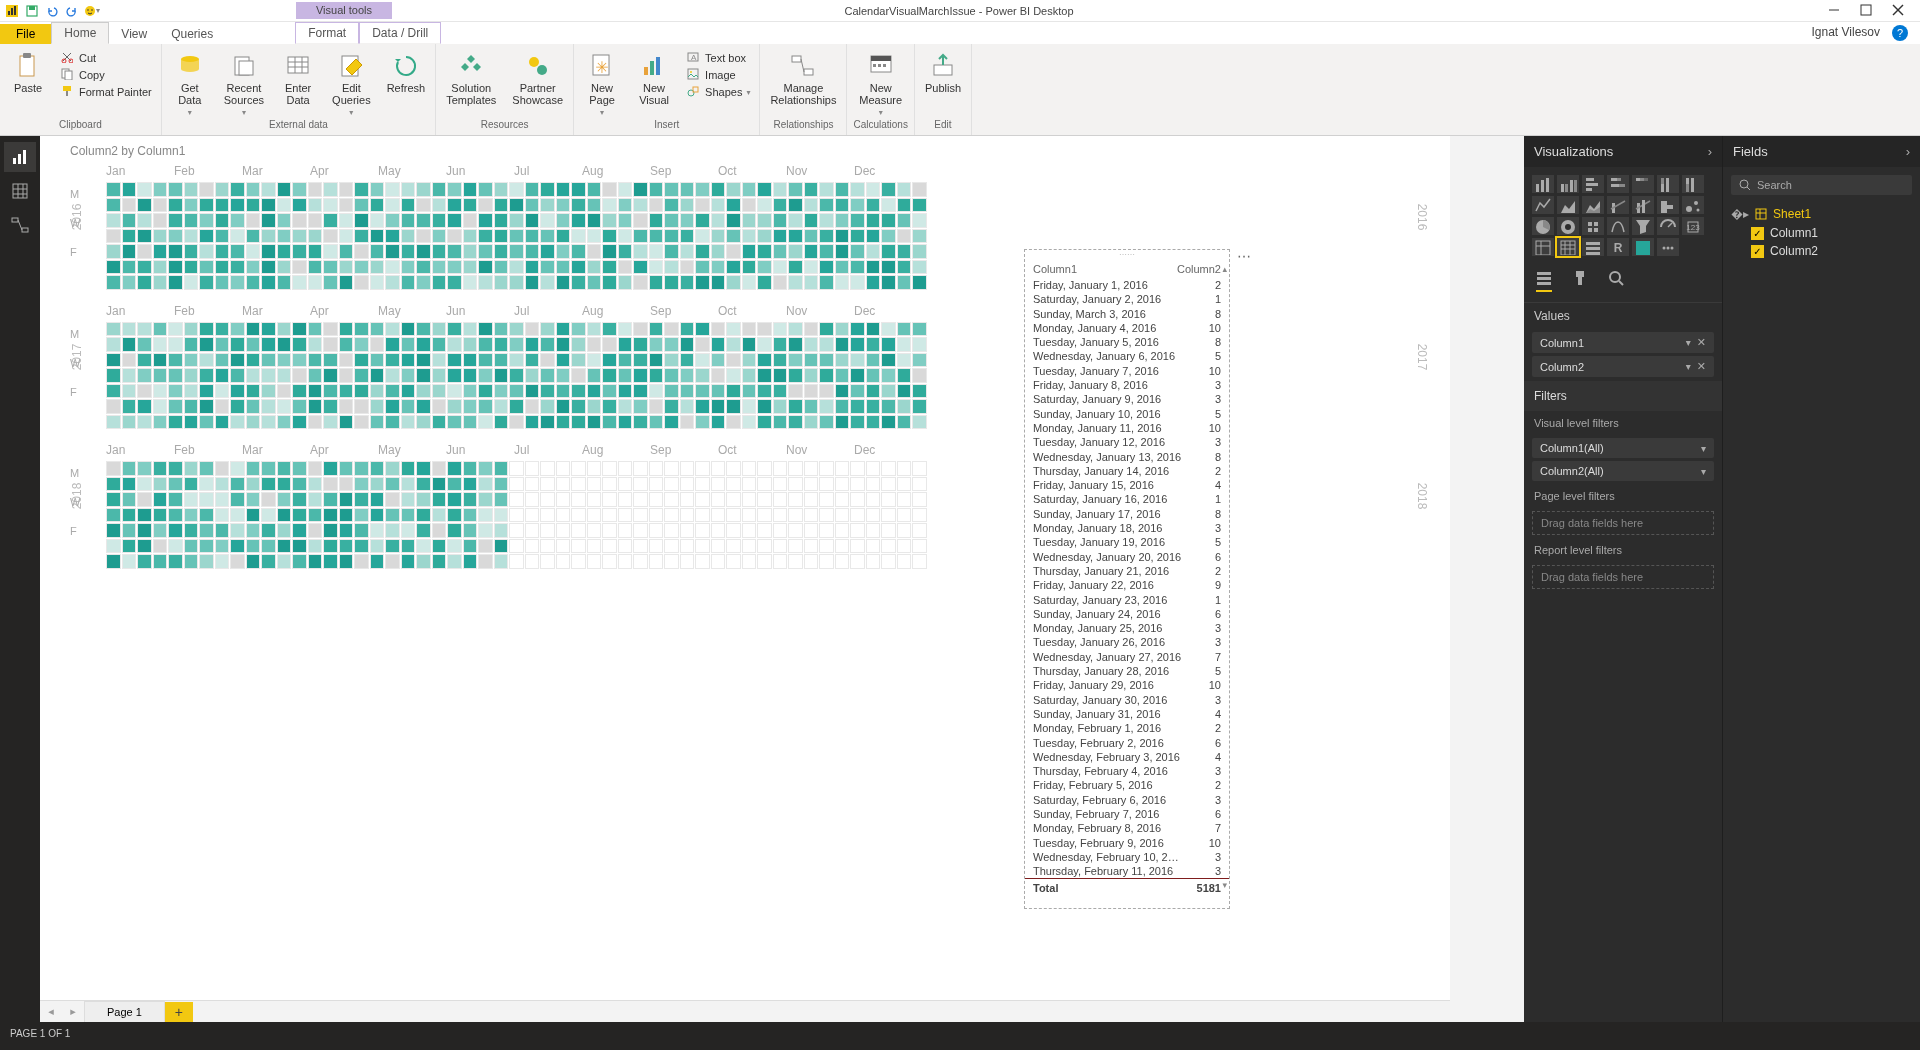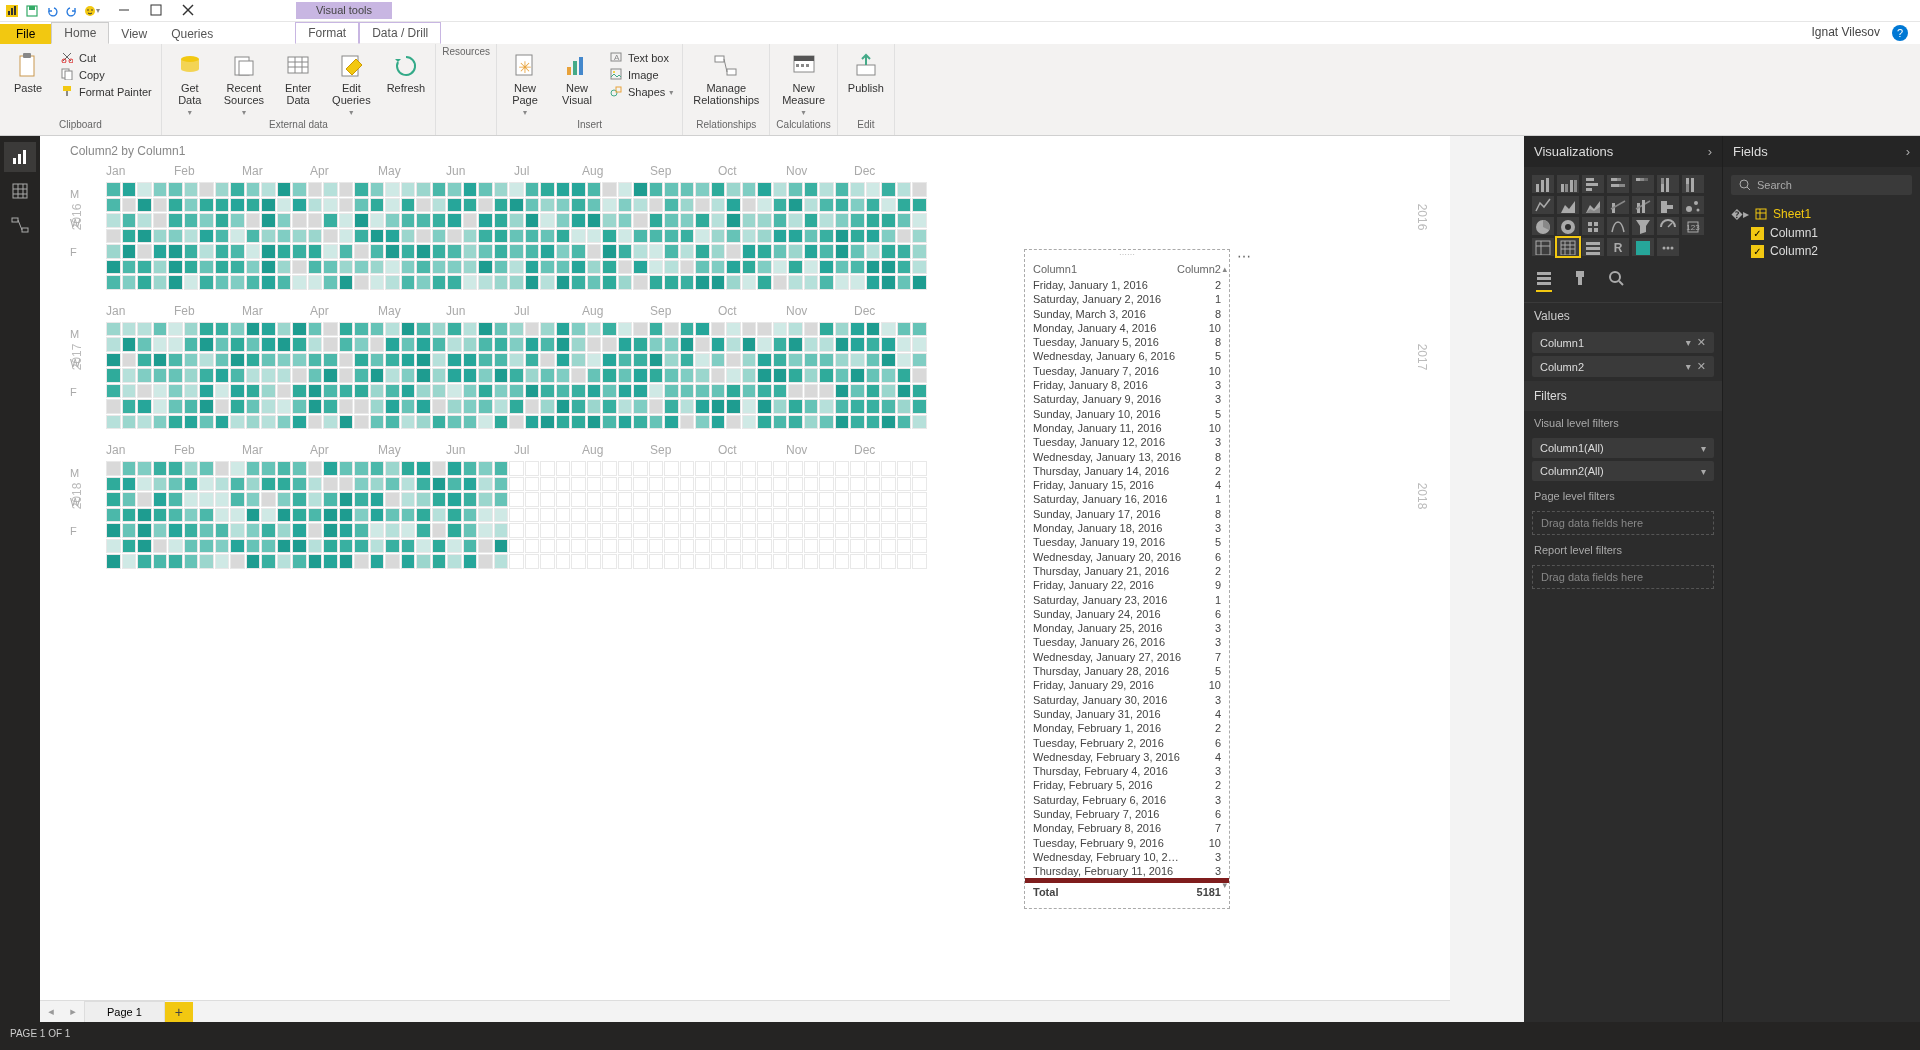--- a/index.html
+++ b/index.html
@@ -50,21 +50,21 @@
 .daycell{ width:14.5px; height:14.5px; border:0.5px solid #e8e8e8;}
 
 .tablevis{ position:absolute; left:984px; top:113px; width:206px; height:660px; background:#fff; font-size:11px; color:#444; border:1px dashed #aaa;}
 .tablevis .grip{ text-align:center; color:#bbb; font-size:8px; height:10px;}
 .tablevis .dots{ position:absolute; right:-22px; top:-2px; color:#666; font-size:14px; cursor:pointer;}
 .tablevis .thead{ display:flex; padding:3px 8px; color:#666;}
 .tablevis .thead .c1{ flex:1;} 
 .tablevis .tbody{ overflow:hidden; height:600px;}
 .tablevis .trow{ display:flex; padding:0 8px; line-height:14.3px;}
 .tablevis .trow .c1{ flex:1; white-space:nowrap; overflow:hidden;}
-.tablevis .tfoot{ display:flex; padding:3px 8px; font-weight:600; border-top:5px solid #7f1d1d;}
+.tablevis .tfoot{ display:flex; padding:3px 8px; font-weight:600; border-top:1px solid #7f1d1d;}
 .tablevis .tfoot .c1{flex:1;}
 .tablevis .scrollup{ position:absolute; right:2px; top:14px; color:#888; font-size:9px;}
 .tablevis .scrolldn{ position:absolute; right:2px; bottom:18px; color:#888; font-size:9px;}
 
 .pane{ position:absolute; top:136px; bottom:28px; background:#2c2c2c; color:#ddd; font-size:12px;}
 .pane.viz{ right:198px; width:198px; }
 .pane.fld{ right:0; width:198px; border-left:1px solid #1e1e1e;}
 .pane .ph{ padding:8px 10px; font-size:13px; background:#252525; display:flex; justify-content:space-between; align-items:center;}
 .pane .ph .chev{ color:#aaa;}
 .vizgrid{ display:grid; grid-template-columns:repeat(7,22px); gap:3px; padding:8px;}
@@ -126,20 +126,21 @@
         <svg width="12" height="12">
           <circle cx="6" cy="6" r="5" fill="#f2c811"></circle>
           <circle cx="4" cy="5" r="0.8" fill="#333"></circle>
           <circle cx="8" cy="5" r="0.8" fill="#333"></circle>
           <path d="M4 8 Q6 10 8 8" fill="none" stroke="#333"></path>
         </svg>
         <span style="font-size:8px;color:#888;">▾</span>
       </span>
   </div>
   <div class="visual-tools">Visual tools</div>
+  <div class="center">CalendarVisualMarchIssue - Power BI Desktop</div>
   <div class="winbtns">
     <span class="winbtn">
         <svg width="12" height="12">
           <line x1="1" y1="6" x2="11" y2="6" stroke="#333"></line>
         </svg>
       </span>
     <span class="winbtn">
         <svg width="12" height="12">
           <rect x="1" y="1" width="10" height="10" fill="none" stroke="#333"></rect>
         </svg>
@@ -264,20 +265,43 @@
               <path d="M13 4 a9 9 0 1 1 -8 5" fill="none" stroke="#3a8" stroke-width="2"></path>
               <path d="M2 6 l3 3 3-3" fill="#3a8"></path>
             </svg>
           </span>
           <span>Refresh</span>
         </div>
     </div>
     <div class="group-label">External data</div>
   </div>
   <div class="ribbon-group">
+    <div class="group-body">
+      <div class="rbig">
+          <span class="ricon">
+            <svg width="26" height="26">
+              <path d="M13 2 l4 4 -4 4 -4-4z" fill="#4a8"></path>
+              <path d="M7 10 l4 4 -4 4 -4-4z" fill="#4a8"></path>
+              <path d="M19 10 l4 4 -4 4 -4-4z" fill="#4a8"></path>
+            </svg>
+          </span>
+          <span style="white-space:pre;text-align:center;">Solution
+Templates</span>
+        </div>
+      <div class="rbig">
+          <span class="ricon">
+            <svg width="26" height="26">
+              <circle cx="9" cy="9" r="5" fill="#f2c811"></circle>
+              <circle cx="17" cy="17" r="5" fill="#4a8"></circle>
+            </svg>
+          </span>
+          <span style="white-space:pre;text-align:center;">Partner
+Showcase</span>
+        </div>
+    </div>
     <div class="group-label">Resources</div>
   </div>
   <div class="ribbon-group">
     <div class="group-body">
       <div class="rbig">
           <span class="ricon">
             <svg width="26" height="26">
               <rect x="4" y="2" width="16" height="20" fill="#fff" stroke="#888"></rect>
               <text x="13" y="20" font-size="16" fill="#e8a23a" text-anchor="middle">✳</text>
             </svg>

